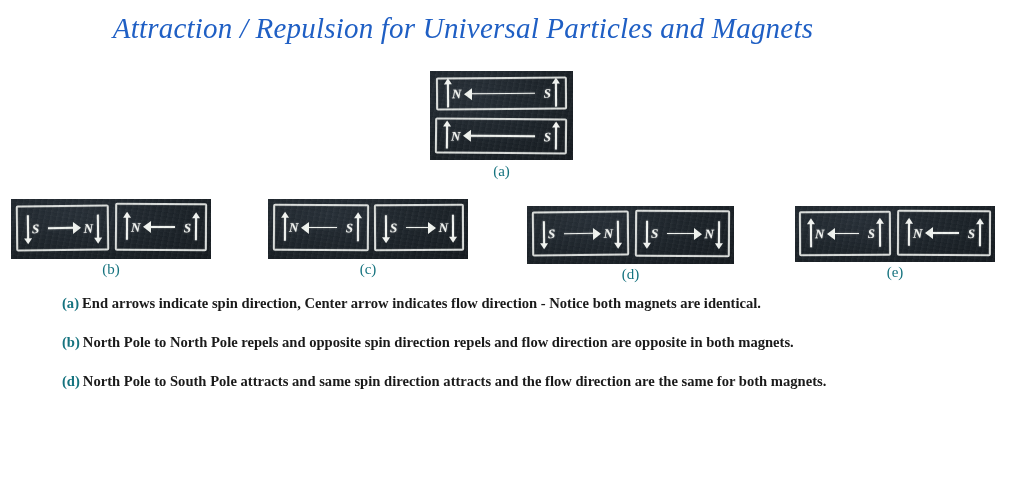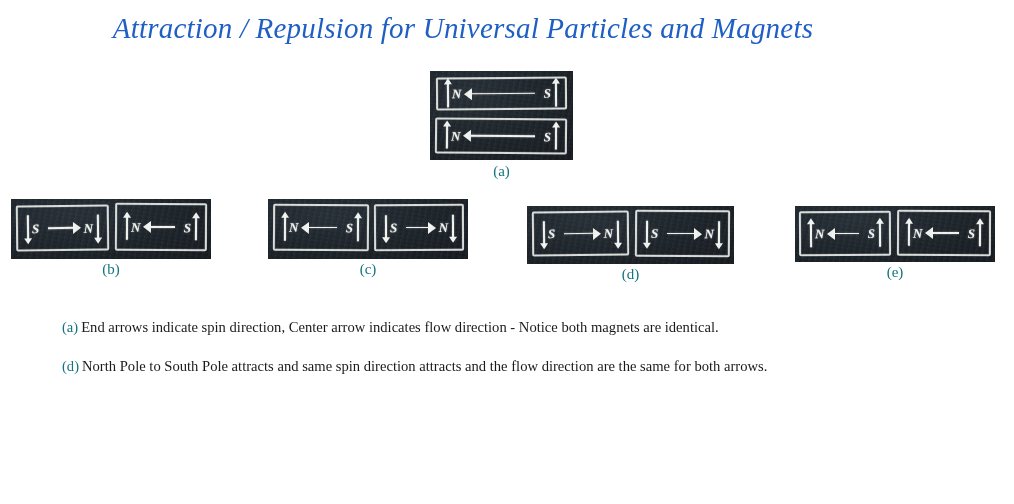--- a/index.html
+++ b/index.html
@@ -152,22 +152,23 @@
   }
   .flowarrow.right .head {
     right: -1px;
     border-left: 8px solid #f0f3ef;
   }
 
   
   #captions {
     position: absolute;
     left: 62px;
-    top: 320px;
+    top: 296px;
     width: 940px;
+    font-weight: bold;
   }
   .caption {
     font-size: 14.6px;
     line-height: 1;
     height: 39px;
     color: #1a1a1a;
     white-space: nowrap;
   }
   .caption .tag {
     color: #15737f;
@@ -387,15 +388,18 @@
       </div>
     </div>
   <div class="figure-label" style="top:58px;">(e)</div>
 </div>
 
 <div id="captions">
   <div class="caption">
     <span class="tag">(a)</span><span>End arrows indicate spin direction, Center arrow indicates flow direction - Notice both magnets are identical.</span>
   </div>
   <div class="caption">
-    <span class="tag">(d)</span><span>North Pole to South Pole attracts and same spin direction attracts and the flow direction are the same for both arrows.</span>
+    <span class="tag">(b)</span><span>North Pole to North Pole repels and opposite spin direction repels and flow direction are opposite in both magnets.</span>
   </div>
+  <div class="caption">
+    <span class="tag">(d)</span><span>North Pole to South Pole attracts and same spin direction attracts and the flow direction are the same for both magnets.</span>
+  </div>
 </div>
 
 </body></html>

